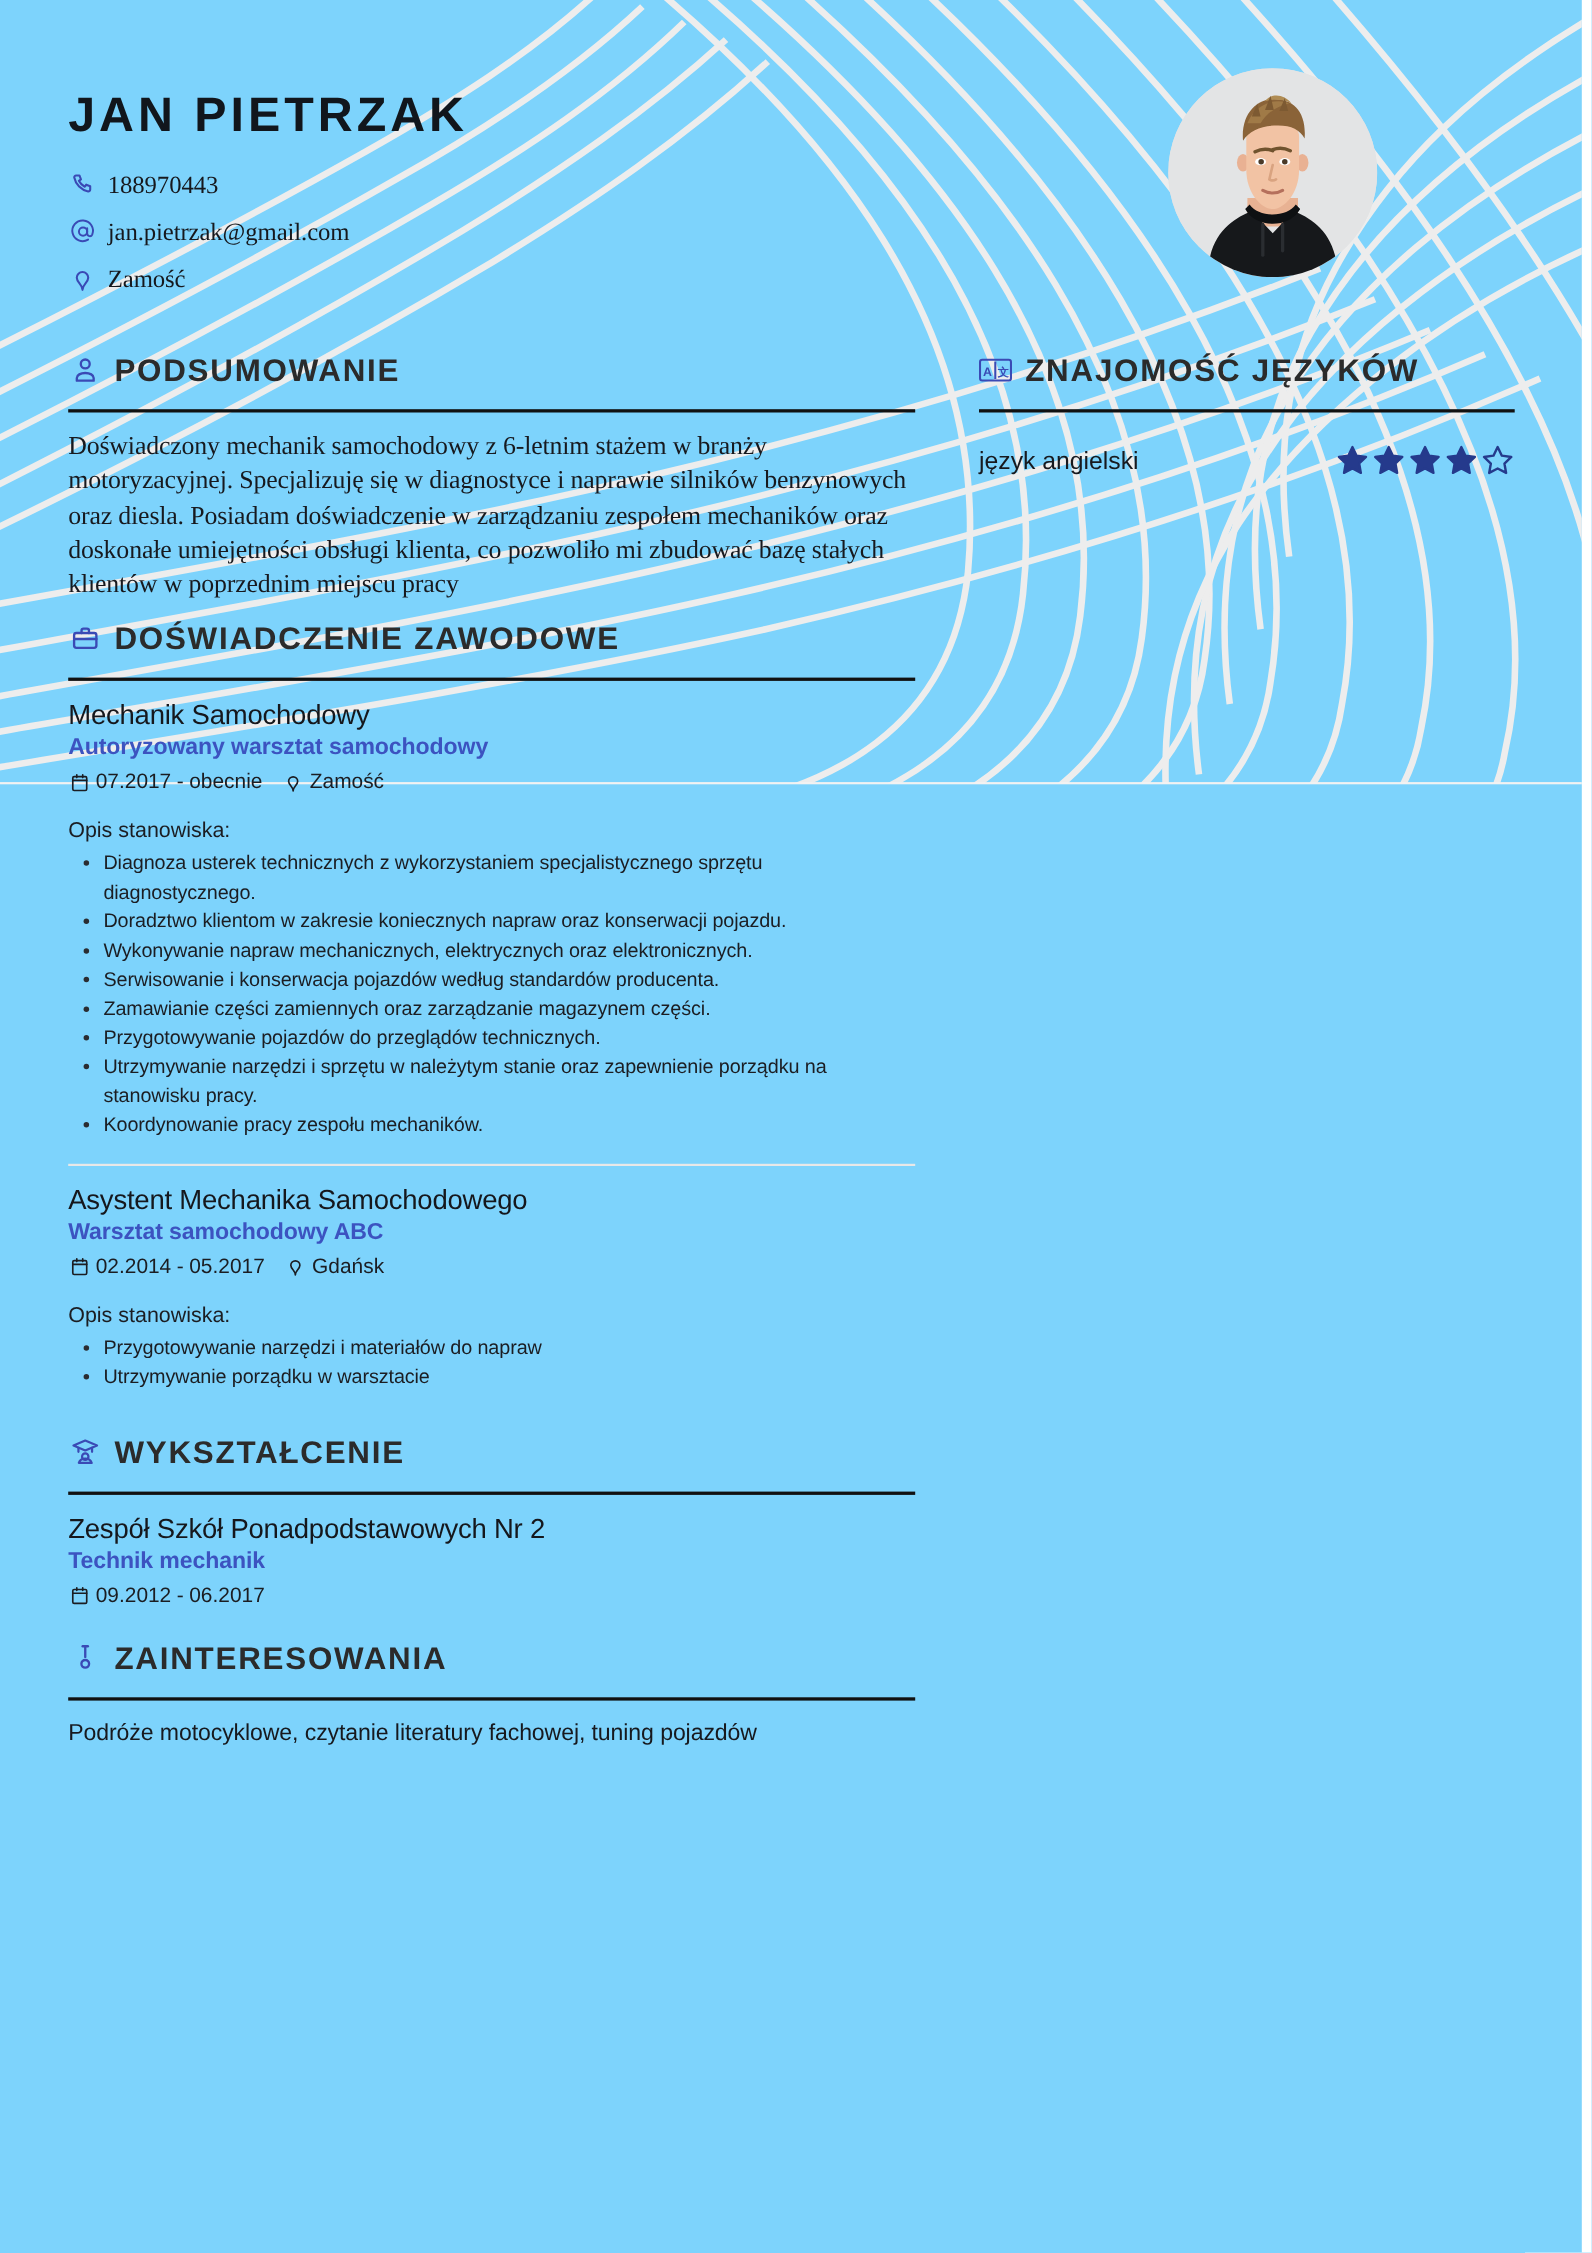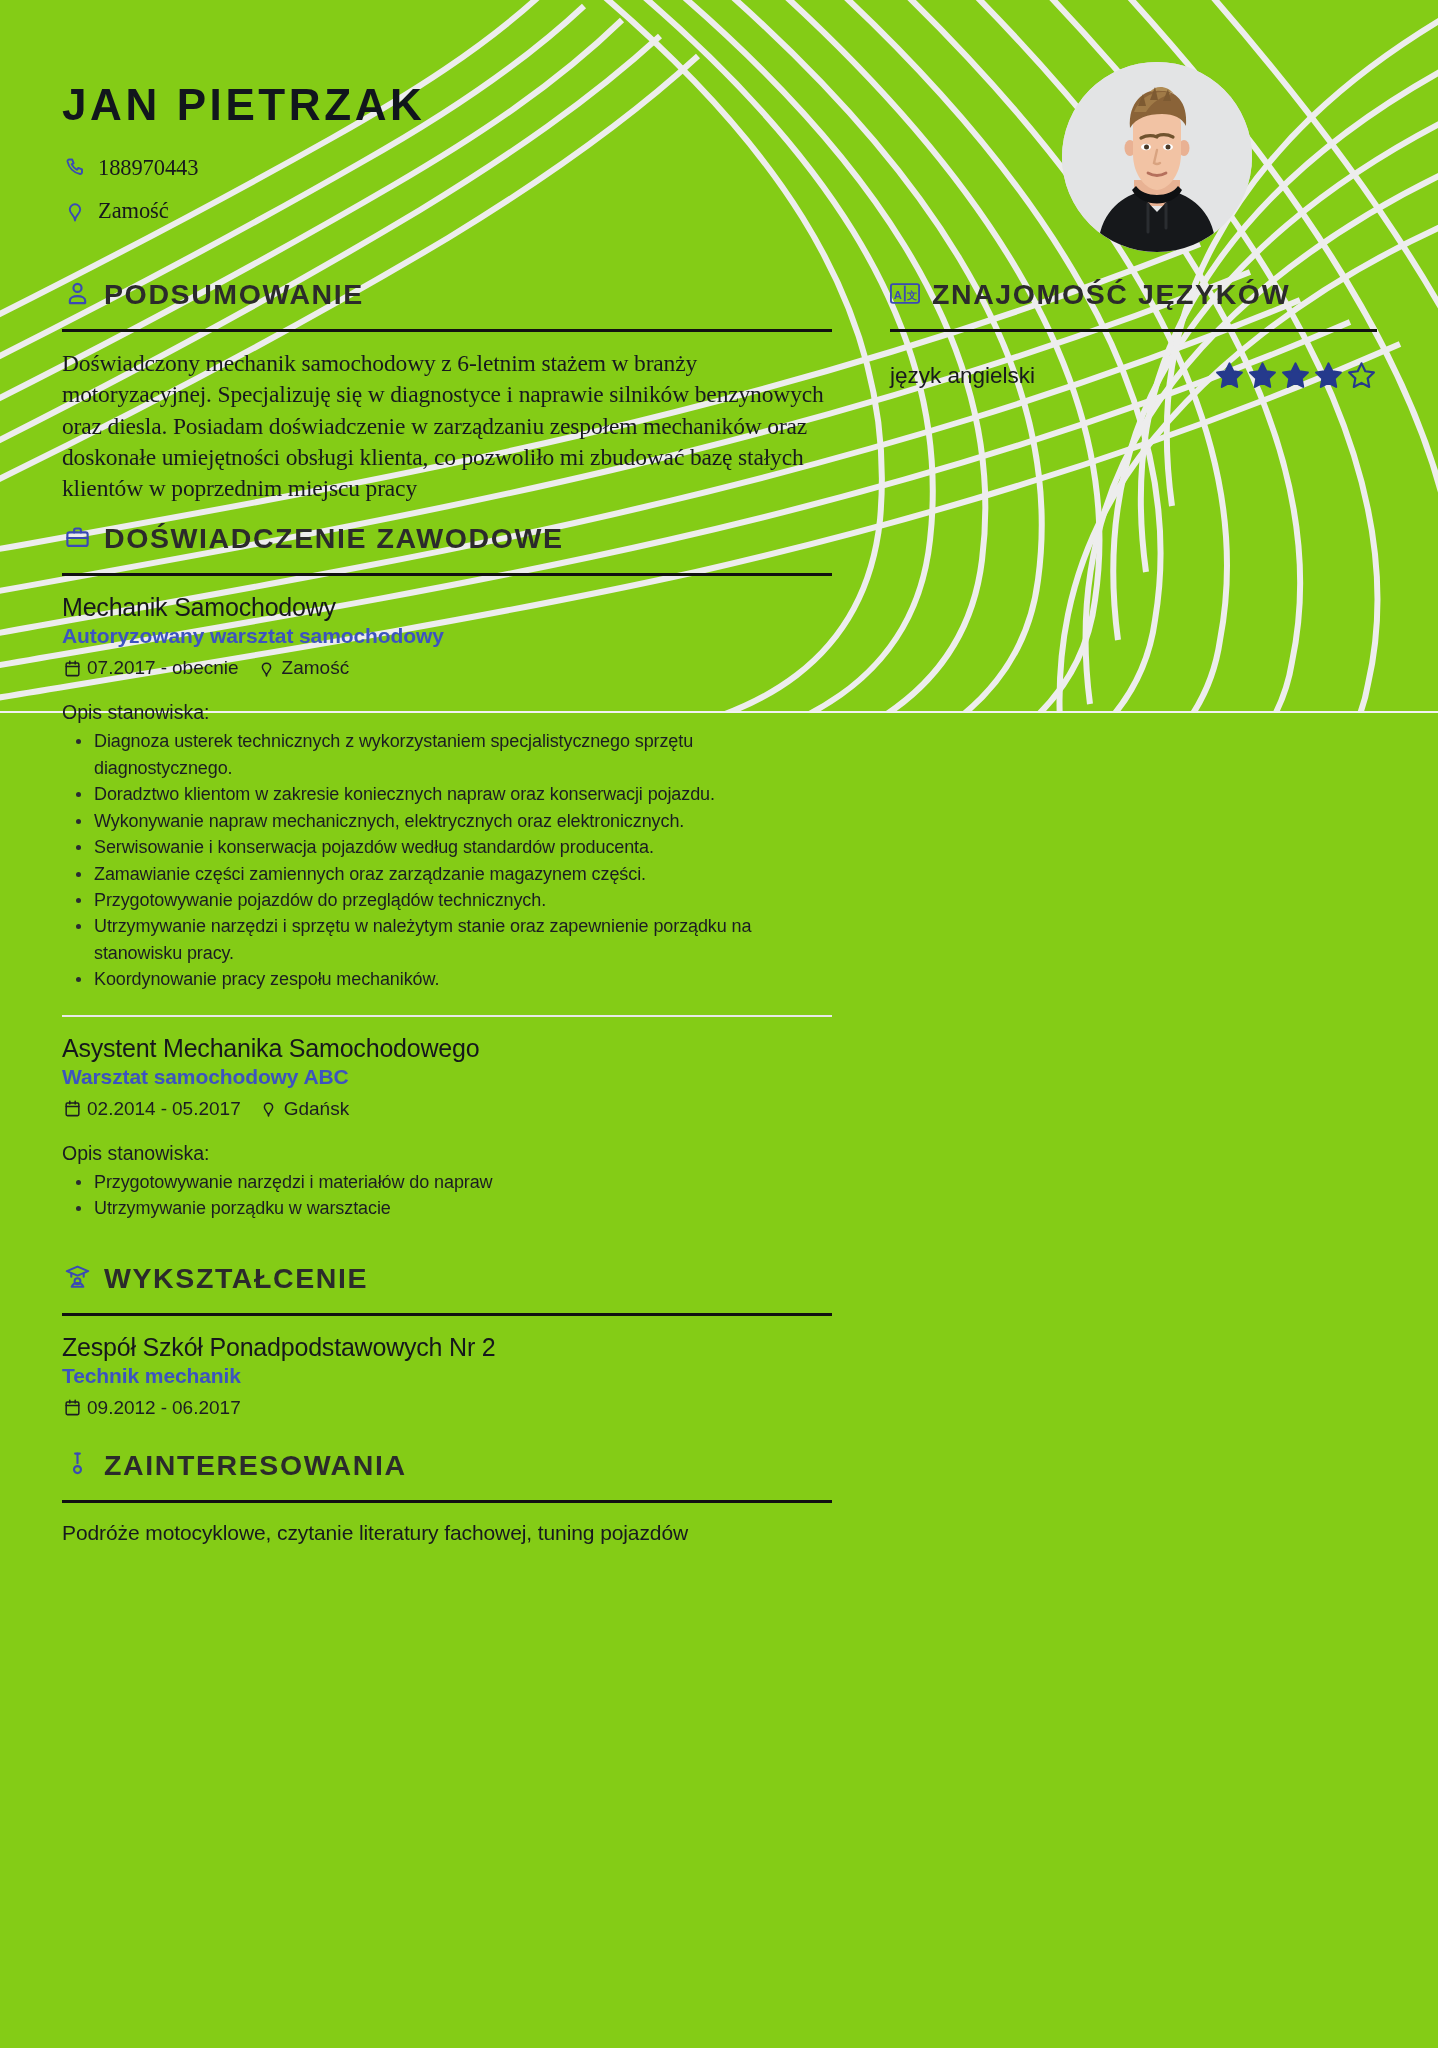--- a/index.html
+++ b/index.html
@@ -8,21 +8,21 @@
     width: 1447px;
     height: 2048px;
     background: #ffffff;
     font-family: "Liberation Sans", sans-serif;
   }
 
   .page {
     position: relative;
     width: 1447px;
     height: 2048px;
-    background: #84cc16;
+    background: #7dd3fc;
     overflow: hidden;
   }
 
   
   .bg-pattern {
     position: absolute;
     top: 0;
     left: 0;
     width: 1447px;
     height: 712px;
@@ -315,20 +315,29 @@
 
         <div class="contact-row">
           <span class="contact-icon">
             <svg width="24" height="24" viewBox="0 0 24 24" fill="none" stroke="#3a4ab5" stroke-width="1.9" stroke-linecap="round" stroke-linejoin="round">
               <path d="M6.2 3.5h3l1.4 3.6-1.9 1.3a12 12 0 0 0 5.4 5.4l1.3-1.9 3.6 1.4v3a1.7 1.7 0 0 1-1.9 1.7A16.2 16.2 0 0 1 4.5 5.4 1.7 1.7 0 0 1 6.2 3.5z"></path>
             </svg>
           </span>
           <span class="contact-text">188970443</span>
         </div>
 
+        <div class="contact-row">
+          <span class="contact-icon">
+            <svg width="25" height="25" viewBox="0 0 24 24" fill="none" stroke="#3a4ab5" stroke-width="1.7" stroke-linecap="round" stroke-linejoin="round">
+              <circle cx="12" cy="12" r="3.6"></circle>
+              <path d="M15.6 9.2v4.6a2.3 2.3 0 0 0 4.4.9A9 9 0 1 0 16.4 19"></path>
+            </svg>
+          </span>
+          <span class="contact-text">jan.pietrzak@gmail.com</span>
+        </div>
 
         <div class="contact-row">
           <span class="contact-icon">
             <svg width="24" height="24" viewBox="0 0 24 24" fill="none" stroke="#3a4ab5" stroke-width="1.9" stroke-linecap="round" stroke-linejoin="round">
               <path d="M12 21.5c0-5 5.2-6.6 5.2-11A5.2 5.2 0 0 0 6.8 10.5c0 4.4 5.2 6 5.2 11z"></path>
             </svg>
           </span>
           <span class="contact-text">Zamość</span>
         </div>
 

